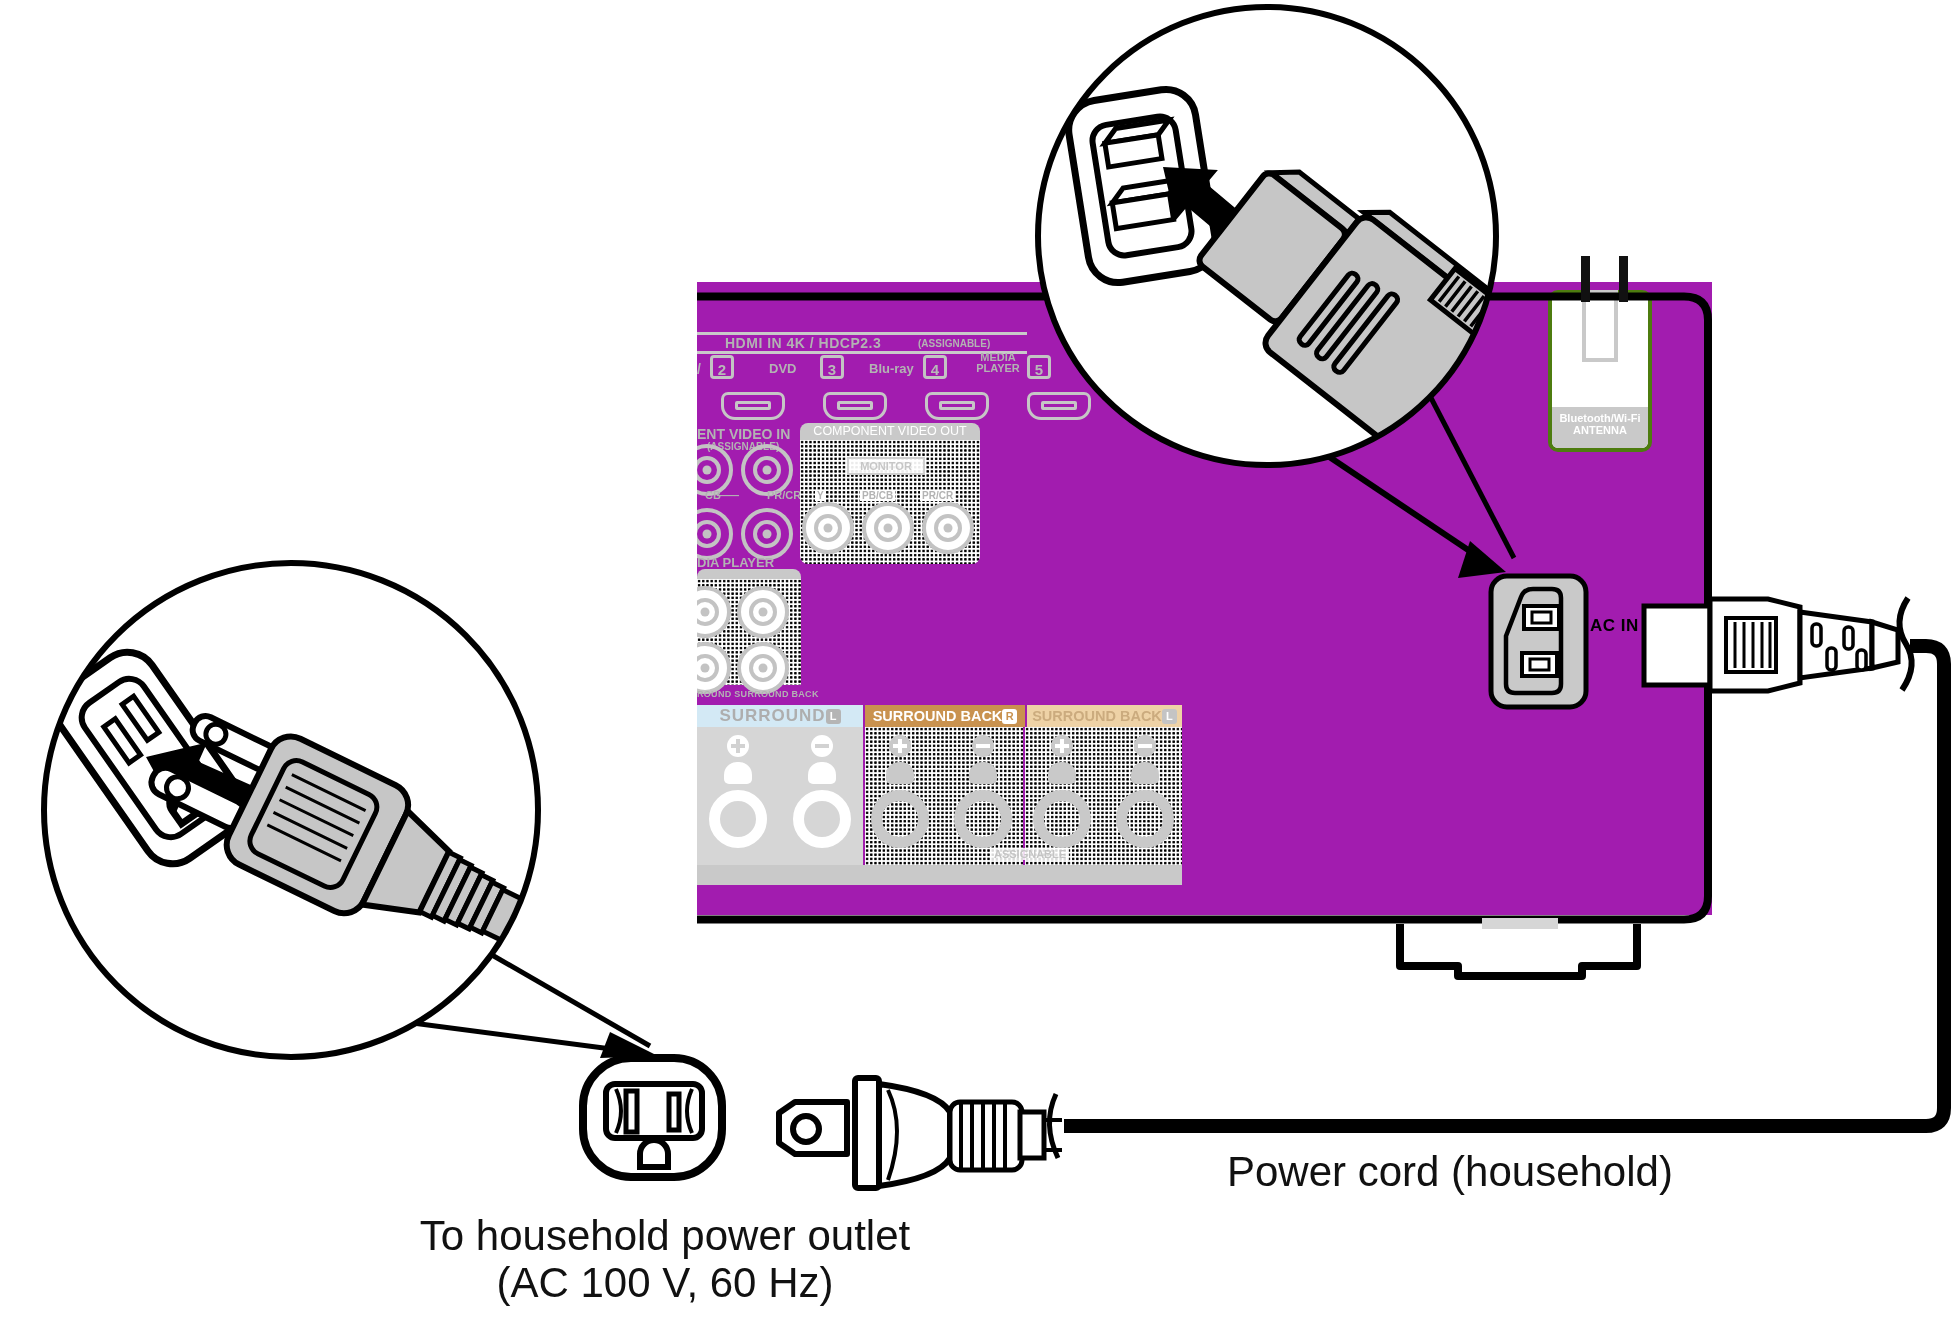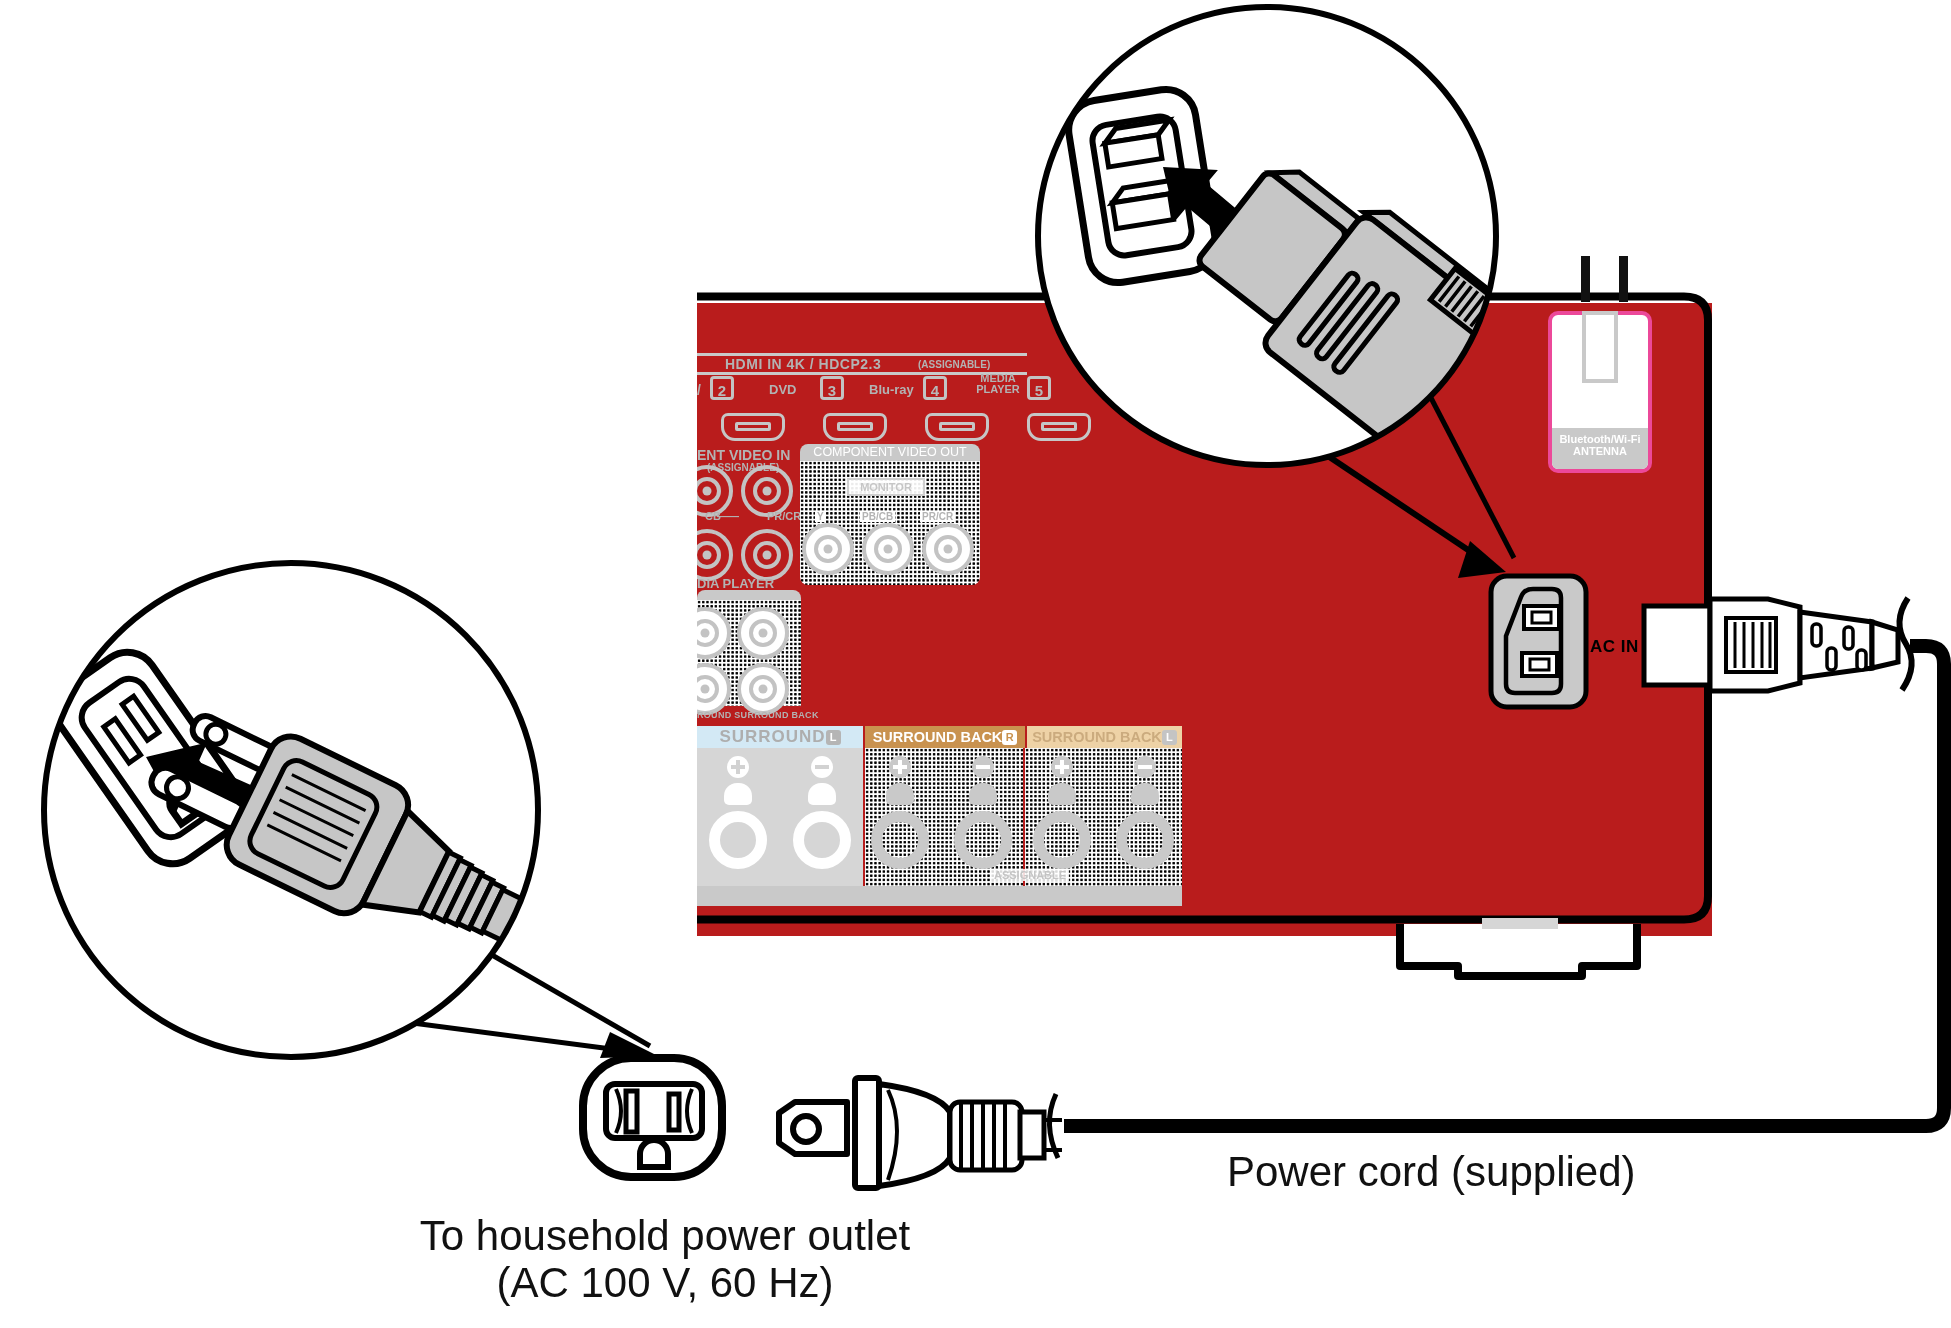--- a/index.html
+++ b/index.html
@@ -1,20 +1,20 @@
 <!DOCTYPE html>
 <html><head>
 <meta charset="utf-8">
 <style>
   html,body{margin:0;padding:0;background:#fff;}
   #stage{position:relative;width:1951px;height:1328px;background:#fff;overflow:hidden;
          font-family:"Liberation Sans","DejaVu Sans",sans-serif;}
   .abs{position:absolute;}
   
-  #panel{position:absolute;left:697px;top:303px;width:1015px;height:633px;background:#b91c1c;overflow:hidden;z-index:1;}
+  #panel{position:absolute;left:697px;top:282px;width:1015px;height:633px;background:#a21caf;overflow:hidden;z-index:1;}
   .flbl{color:#b3b3b3;font-weight:bold;white-space:nowrap;}
   .rule{background:#c9c9c9;height:3px;}
   .numbox{width:24px;height:24px;border:3px solid #c3c3c3;border-radius:4px;color:#b8b8b8;
           font-weight:bold;font-size:15px;line-height:24px;text-align:center;box-sizing:border-box;}
   .hdmiport{width:64px;height:28px;border:3px solid #c6c6c6;border-radius:7px 7px 14px 14px;box-sizing:border-box;}
   .hdmiport span{display:block;margin:6px auto 0;width:36px;height:9px;border:3px solid #c6c6c6;border-radius:2px;box-sizing:border-box;}
   .rca{position:absolute;width:52px;height:52px;border:4px solid #c3c3c3;border-radius:50%;box-sizing:border-box;}
   .rca::before{content:"";position:absolute;left:50%;top:50%;transform:translate(-50%,-50%);
                width:28px;height:28px;border:4px solid #c3c3c3;border-radius:50%;box-sizing:border-box;}
   .rca::after{content:"";position:absolute;left:50%;top:50%;transform:translate(-50%,-50%);
@@ -149,21 +149,21 @@
         </div>
       <div class="term g" style="left:91px;">
           <div class="tsign"></div>
           <div class="tknob"></div>
           <div class="tring"></div>
         </div>
     </div>
     <div class="abs" style="left:294px;top:566px;background:rgba(255,255,255,.85);padding:0 3px;color:#c4c4c4;font-weight:bold;font-size:11px;">ASSIGNABLE</div>
     <div class="abs" style="left:0;top:583px;width:485px;height:20px;background:#c9c9c9;"></div>
 
-    <div class="abs" style="left:851px;top:8px;width:104px;height:162px;background:#fff;border:4px solid #ec4899;border-radius:10px;box-sizing:border-box;">
+    <div class="abs" style="left:851px;top:8px;width:104px;height:162px;background:#fff;border:4px solid #4d7c0f;border-radius:10px;box-sizing:border-box;">
       <div class="abs" style="left:30px;top:-4px;width:36px;height:72px;border:4px solid #c9c9c9;box-sizing:border-box;"></div>
       <div class="abs" style="left:0;bottom:0;width:96px;height:36px;background:#c9c9c9;border-radius:0 0 6px 6px;color:#fff;font-weight:bold;font-size:11px;text-align:center;line-height:12px;padding-top:5px;">
         <div>Bluetooth/Wi-Fi</div>
         <div>ANTENNA</div>
       </div>
     </div>
 
     <div class="abs" style="left:893px;top:334px;color:#000;font-weight:bold;font-size:17px;letter-spacing:.5px;">AC IN</div>
   </div>
 
@@ -308,18 +308,18 @@
       <path d="M879 1084 Q938 1092 950 1112 V1158 Q938 1178 879 1186 Z" fill="#fff" stroke="#000" stroke-width="6"></path>
       <path d="M888 1090 Q906 1128 888 1180" fill="none" stroke="#000" stroke-width="4"></path>
       <rect x="950" y="1102" width="72" height="68" rx="10" fill="#fff" stroke="#000" stroke-width="5"></rect>
       <path d="M961 1104 V1168 M972 1104 V1168 M983 1104 V1168 M994 1104 V1168 M1005 1104 V1168" stroke="#000" stroke-width="4"></path>
       <rect x="1020" y="1112" width="24" height="46" fill="#fff" stroke="#000" stroke-width="5"></rect>
       <path d="M1044 1120 H1062 M1044 1150 H1062" stroke="#000" stroke-width="4"></path>
       <path d="M1056 1094 q-14 30 2 64" fill="none" stroke="#000" stroke-width="5"></path>
     </g>
   </svg>
 
-  <div class="caption" style="left:1227px;top:1148px;">Power cord (supplied)</div>
+  <div class="caption" style="left:1227px;top:1148px;">Power cord (household)</div>
   <div class="caption" style="left:300px;top:1212px;width:730px;text-align:center;">
     <div>To household power outlet</div>
     <div>(AC 100 V, 60 Hz)</div>
   </div>
 </div>
 
 </body></html>

